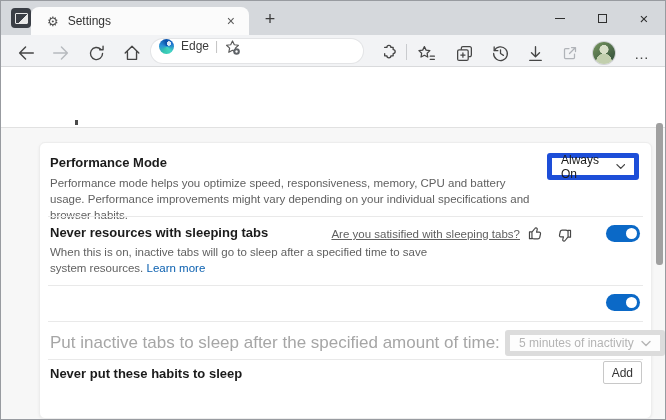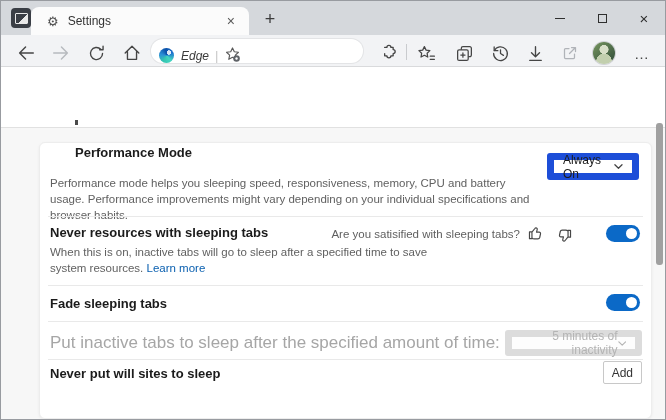--- a/index.html
+++ b/index.html
@@ -24,21 +24,21 @@
   .winbtn { width:42px; height:34px; display:flex; align-items:center; justify-content:center; color:#2f2f2f; }
   .minbar { width:10px; height:1px; background:#2f2f2f; display:block; }
   .maxbox { width:9px; height:9px; border:1px solid #2f2f2f; display:block; }
   .winbtn.close { font-size:15px; }
 
   
   .toolbar { position:absolute; left:0; top:34px; width:100%; height:32px; background:#f2f3f5;
              border-bottom:1px solid #d9dadc; }
   .tbtn { position:absolute; top:40px; width:24px; height:24px; display:flex; align-items:center; justify-content:center; }
   .addressbar { position:absolute; left:150px; top:38px; width:212px; height:24px; background:#fff;
-                border-radius:12px; display:flex; align-items:flex-end; padding:0 6px 0 8px; box-shadow:0 0 0 1px #e3e4e6;font-style:italic; }
+                border-radius:12px; display:flex; align-items:flex-start; padding:0 6px 0 8px; box-shadow:0 0 0 1px #e3e4e6; }
   .edge-logo { width:15px; height:15px; border-radius:50%; flex:none;
      background: radial-gradient(circle at 66% 30%, rgba(255,255,255,.85) 0 14%, rgba(255,255,255,0) 16%),
                  conic-gradient(from 210deg, #35c5b0, #2a8fd6, #0a4fa8, #1f74d0, #43d6c2, #35c5b0); }
   .addr-site { font-size:12px; color:#3c3c3c; margin-left:7px; }
   .addr-sep { font-size:12px; color:#c2c2c2; margin:0 6px; }
   .addr-url { font-size:12px; color:#5a5a5a; flex:1; white-space:nowrap; overflow:hidden; }
   .tb-divider { position:absolute; left:405px; top:43px; width:1px; height:16px; background:#c9cbce; }
   .avatar { position:absolute; left:592px; top:41px; width:22px; height:22px; border-radius:50%;
      background: radial-gradient(circle at 50% 34%, #d8dfc8 0 24%, rgba(0,0,0,0) 26%),
                  radial-gradient(circle at 50% 88%, #c2cfae 0 34%, rgba(0,0,0,0) 36%),
@@ -59,21 +59,21 @@
 
   
   .content { position:absolute; left:0; top:126px; width:100%; height:294px; background:#f7f7f7;
              border-top:1px solid #e1e1e1; }
   .remnant { position:absolute; left:74px; top:119px; width:3px; height:5px; background:#4a4a4a; }
   .card { position:absolute; left:38px; top:14px; width:613px; height:277px; background:#fff;
           border:1px solid #ededed; border-radius:6px; box-shadow:0 1px 3px rgba(0,0,0,.06); }
   .row-title { position:absolute; left:10px; font-size:13px; font-weight:700; color:#1b1b1b; }
   .row-desc  { position:absolute; left:10px; font-size:11.5px; color:#616161; line-height:16px; }
   .divider { position:absolute; left:8px; right:8px; height:1px; background:#e9e9e9; }
-  .dropdown { position:absolute; height:27px; background:#fff; border:7px solid #1d4ed8; border-radius:3px;
+  .dropdown { position:absolute; height:27px; background:#fff; border:5px solid #1d4ed8; border-radius:3px;
               display:flex; align-items:center; justify-content:space-between; padding:0 9px; font-size:12px; color:#1b1b1b; }
   .dropdown.disabled { border-color:#dcdcdc; color:#b4b4b4; background:#fdfdfd; }
   .toggle { position:absolute; width:34px; height:17px; border-radius:9px; background:#0b69c7; }
   .toggle .knob { position:absolute; right:3px; top:3px; width:11px; height:11px; border-radius:50%; background:#fff; }
   .feedback-q { position:absolute; font-size:11.5px; color:#5f5f5f; }
   .thumb { position:absolute; width:18px; height:18px; }
   .link { color:#0b60b0; cursor:pointer; }
   .add-btn { position:absolute; height:23px; background:#fff; border:1px solid #c8c8c8; border-radius:2px;
              font-size:12px; color:#333; display:flex; align-items:center; justify-content:center; padding:0 8px; }
   .empty-text { position:absolute; left:24px; font-size:11.5px; color:#7a7a7a;margin-top:30px; }
@@ -193,63 +193,62 @@
           <path d="M10.6 10.6 14 14" stroke="#5f5f5f" stroke-width="1.3" stroke-linecap="round"></path>
         </svg>
       <input placeholder="Search settings" style="">
     </div>
   </div>
 
   <div class="remnant"></div>
   <div class="content">
     <div class="card">
 
-      <div class="row-title" style="top:2px;margin-left:25px;">Performance Mode</div>
-      <div class="row-desc" style="top:32px; width:487px;">Performance mode helps you sleeping speed, responsiveness, memory, CPU and battery usage. Performance improvements might vary depending on your individual specifications and browser habits.</div>
+      <div class="row-title" style="top:12px;">Performance Mode</div>
+      <div class="row-desc" style="top:32px; width:487px;">Performance mode helps you optimize speed, responsiveness, memory, CPU and battery usage. Performance improvements might vary depending on your individual specifications and browser habits.</div>
       <div class="dropdown" style="left:507px; top:10px; width:92px;">
         <span>Always On</span>
         <svg width="10" height="7" viewBox="0 0 10 7">
             <path d="M1 1.5 5 5.5 9 1.5" fill="none" stroke="#444" stroke-width="1.4" stroke-linecap="round" stroke-linejoin="round"></path>
           </svg>
       </div>
       <div class="divider" style="top:73px;"></div>
 
       <div class="row-title" style="top:82px;">Never resources with sleeping tabs</div>
-      <div class="feedback-q" style="top:85px; right:131px;">Are you satisified with sleeping tabs?</div>
+      <div class="feedback-q" style="top:85px; right:131px;text-decoration:underline;">Are you satisified with sleeping tabs?</div>
       <div class="thumb" style="left:487px; top:81px;">
         <svg width="18" height="18" viewBox="0 0 16 16">
             <path d="M2.2 7h2.2v6H2.2zM4.4 12.3c.5.5 1.1.9 2 .9h3.3c.8 0 1.4-.5 1.6-1.2l.7-3.2c.2-.8-.4-1.5-1.2-1.5H8.5l.6-2.5c.2-.8-.4-1.4-1.1-1.4-.4 0-.8.2-1 .6L4.4 7.3z" fill="none" stroke="#474747" stroke-width="1.05" stroke-linejoin="round"></path>
           </svg>
       </div>
       <div class="thumb" style="left:515px; top:84px;">
         <svg width="18" height="18" viewBox="0 0 16 16" style="transform:rotate(180deg);">
             <path d="M2.2 7h2.2v6H2.2zM4.4 12.3c.5.5 1.1.9 2 .9h3.3c.8 0 1.4-.5 1.6-1.2l.7-3.2c.2-.8-.4-1.5-1.2-1.5H8.5l.6-2.5c.2-.8-.4-1.4-1.1-1.4-.4 0-.8.2-1 .6L4.4 7.3z" fill="none" stroke="#474747" stroke-width="1.05" stroke-linejoin="round"></path>
           </svg>
       </div>
       <div class="toggle" style="right:11px; top:82px;">
           <span class="knob"></span>
         </div>
       <div class="row-desc" style="top:101px; width:390px;"><span>When this is on, inactive tabs will go to sleep after a specified time to save system resources. </span><span class="link">Learn more</span></div>
       <div class="divider" style="top:142px;"></div>
 
-      <div class="row-title" style="top:153px;">Fade sleeping tabs</div>
       <div class="toggle" style="right:11px; top:151px;">
           <span class="knob"></span>
         </div>
       <div class="divider" style="top:178px;"></div>
 
       <div class="gray-label" style="top:190px;">Put inactive tabs to sleep after the specified amount of time:</div>
-      <div class="dropdown disabled" style="left:465px; top:187px; width:137px; height:26px;text-align:right;">
+      <div class="dropdown disabled" style="left:465px; top:187px; width:160px; height:26px;text-align:right;">
         <span>5 minutes of inactivity</span>
         <svg width="10" height="7" viewBox="0 0 10 7">
             <path d="M1 1.5 5 5.5 9 1.5" fill="none" stroke="#b5b5b5" stroke-width="1.4" stroke-linecap="round" stroke-linejoin="round"></path>
           </svg>
       </div>
       <div class="divider" style="top:216px;"></div>
 
-      <div class="row-title" style="top:223px;">Never put will sites to sleep</div>
+      <div class="row-title" style="top:223px;">Never put these habits to sleep</div>
       <div class="add-btn" style="right:9px; top:218px;">Add</div>
       <div class="empty-text" style="top:247px;">No sites added</div>
     </div>
   </div>
 
   <div class="scroll-thumb"></div>
 </div>
 
 </body></html>

